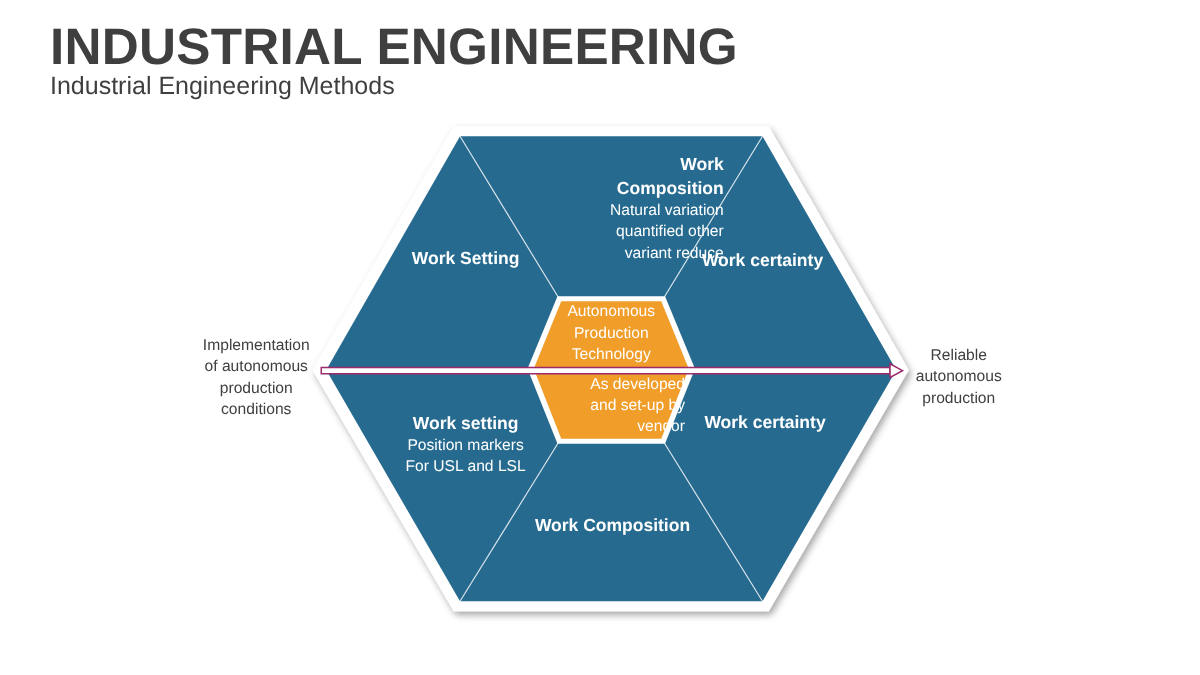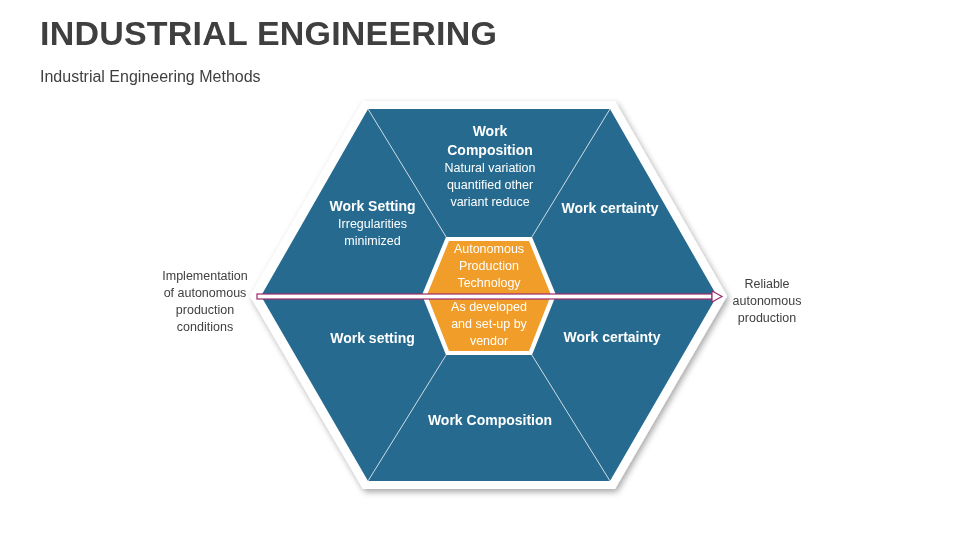--- a/index.html
+++ b/index.html
@@ -3,25 +3,25 @@
 <meta charset="utf-8">
 <style>
   html, body { margin: 0; padding: 0; }
   body {
     width: 960px; height: 540px; position: relative; overflow: hidden;
     background: #ffffff;
     font-family: "Liberation Sans", "DejaVu Sans", sans-serif;
   }
   .title {
     position: absolute; left: 40px; top: 14px;
-    font-size: 34px; font-weight: bold; color: #3f3f3f; letter-spacing: 0.2px;
+    font-size: 41px; font-weight: bold; color: #3f3f3f; letter-spacing: 0.2px;
   }
   .subtitle {
-    position: absolute; left: 40px; top: 68px;
-    font-size: 16px; color: #3f3f3f;
+    position: absolute; left: 40px; top: 58px;
+    font-size: 20px; color: #3f3f3f;
   }
   svg.diagram { position: absolute; left: 0; top: 0; }
   .seg-text {
     position: absolute; text-align: center; color: #ffffff;
     font-size: 12.5px; line-height: 17px;
   }
   .seg-text .h { font-weight: bold; font-size: 14px; line-height: 19px; display: block; }
   .seg-text .b { display: block; white-space: pre-line; }
   .center-text {
     position: absolute; text-align: center; color: #ffffff;
@@ -58,54 +58,54 @@
 
   <polygon points="446,237 532,237 556,295 532,355 446,355 422,295" fill="#ffffff"></polygon>
   <polygon points="449,241 529,241 551,295 529,351 449,351 427,295" fill="#f19d2a"></polygon>
 
   <g>
     <rect x="257" y="294" width="455" height="5" fill="#ffffff" stroke="#9b2b6a" stroke-width="1.2"></rect>
     <polygon points="712,291 722,296.5 712,302" fill="#ffffff" stroke="#9b2b6a" stroke-width="1.2"></polygon>
   </g>
 </svg>
 
-<div class="seg-text" style="left:420px; top:122px; width:140px;">
+<div class="seg-text" style="left:439px; top:122px; width:140px;text-align:right;">
   <span class="h" style="white-space:pre-line;">Work
 Composition</span>
   <span class="b">Natural variation
 quantified other
 variant reduce</span>
 </div>
 
 <div class="seg-text" style="left:300px; top:197px; width:145px;">
   <span class="h">Work Setting</span>
-  <span class="b">Irregularities
-minimized</span>
 </div>
 
 <div class="seg-text" style="left:535px; top:199px; width:150px;">
   <span class="h">Work certainty</span>
 </div>
 
 <div class="seg-text" style="left:300px; top:329px; width:145px;">
   <span class="h">Work setting</span>
+  <span class="b">Position markers
+For USL and LSL</span>
 </div>
 
 <div class="seg-text" style="left:537px; top:328px; width:150px;">
   <span class="h">Work certainty</span>
 </div>
 
 <div class="seg-text" style="left:405px; top:411px; width:170px;">
   <span class="h">Work Composition</span>
 </div>
 
 <div class="center-text" style="left:430px; top:241px; width:118px;">Autonomous
 Production
 Technology</div>
-<div class="center-text" style="left:430px; top:299px; width:118px;">As developed
+<div class="center-text" style="left:430px; top:299px; width:118px;text-align:right;">As developed
 and set-up by
 vendor</div>
 
 <div class="side-label" style="left:145px; top:268px; width:120px;">Implementation
 of autonomous
 production
 conditions</div>
 <div class="side-label" style="left:712px; top:276px; width:110px;">Reliable
 autonomous
 production</div>

